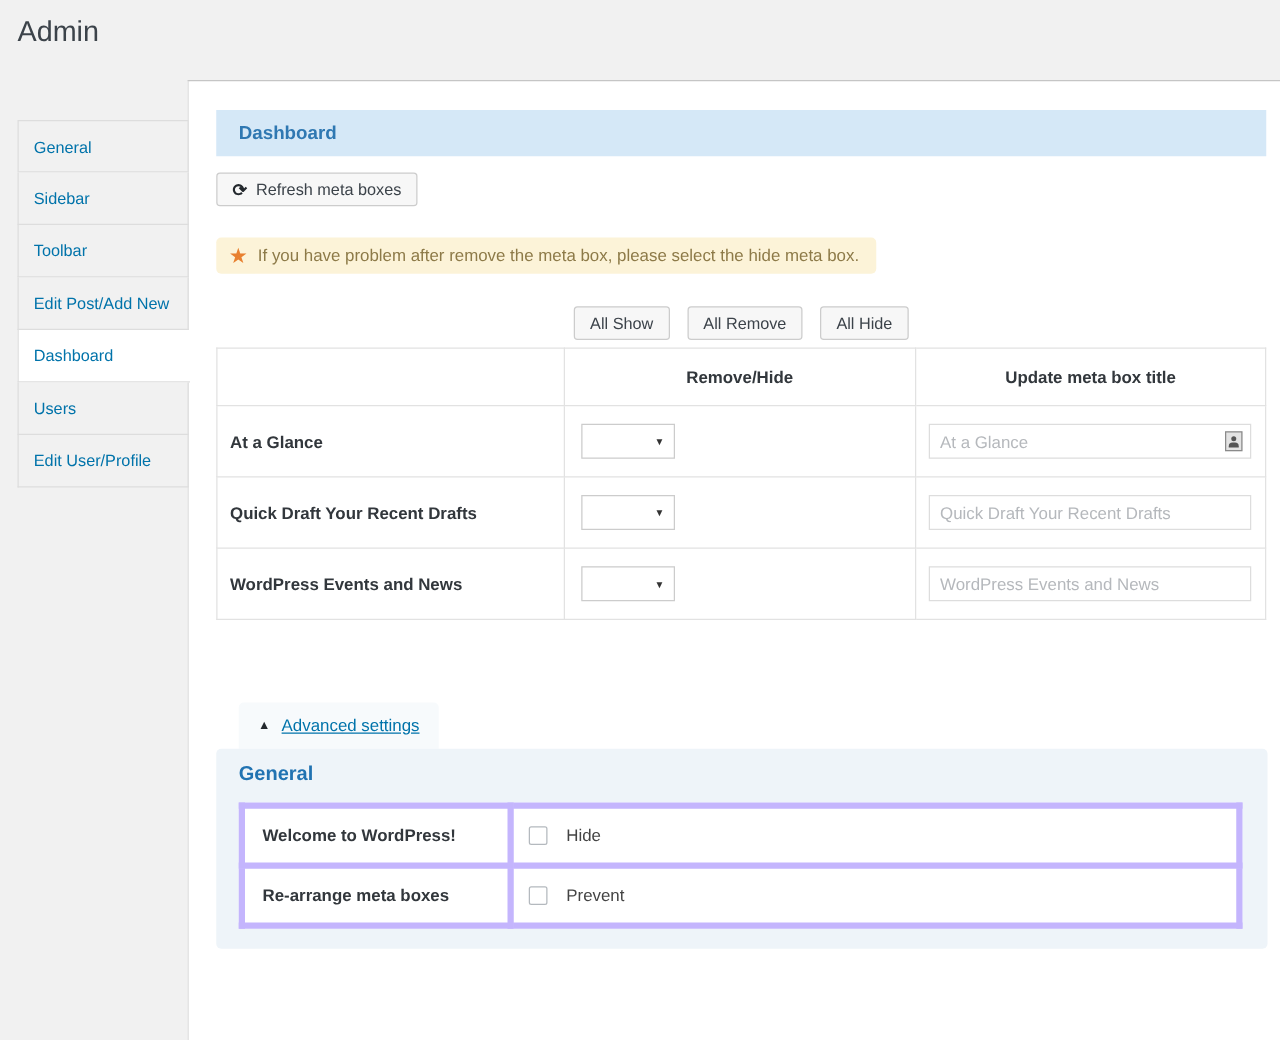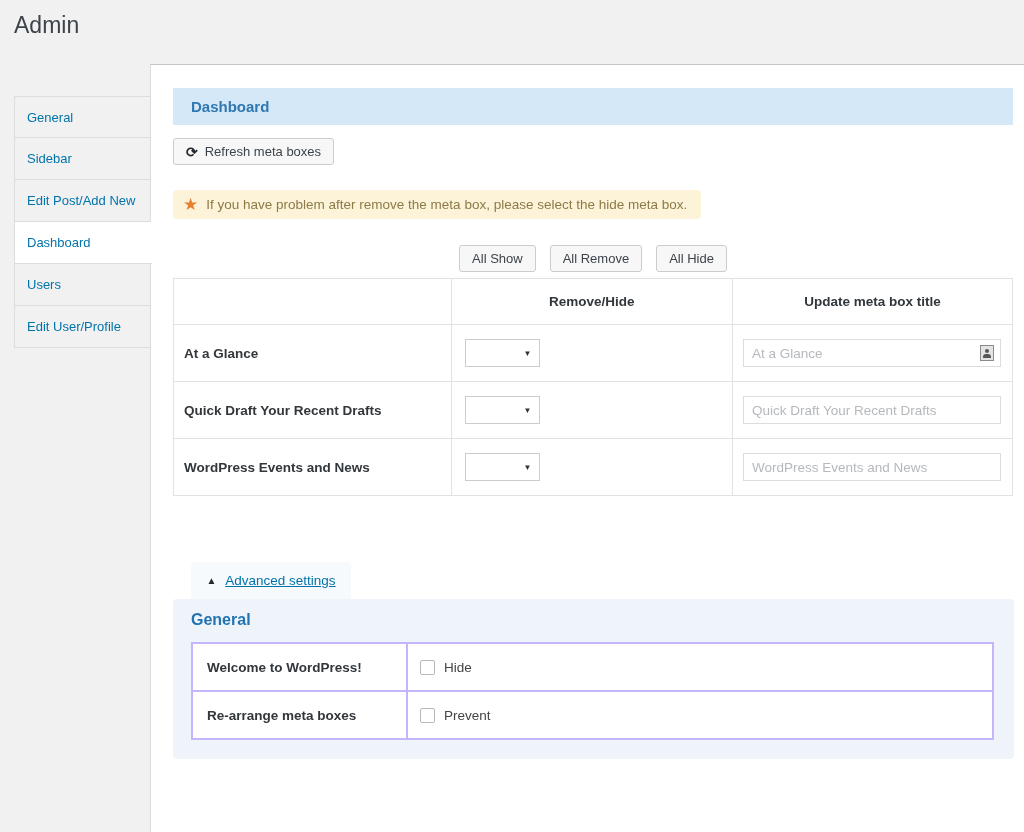--- a/index.html
+++ b/index.html
@@ -181,27 +181,27 @@
     margin:0;
     font-size:16px; font-weight:700; color:#2173b2;
   }
   table.adv-table {
     margin-top:13px;
     width:803px;
     border-collapse:collapse;
     background:#ffffff;
   }
   table.adv-table td {
-    border:2px solid #c4b5fd;
+    border:5px solid #c4b5fd;
     height:48px;
     font-size:13.5px;
   }
   td.adv-label { width:215px; font-weight:700; padding-left:14px; color:#32373c; }
   td.adv-option { padding-left:12px; }
-  .check-row { display:flex; align-items:center; gap:9px; color:#444; }
+  .check-row { display:flex; align-items:center; gap:15px; color:#444; }
   input.cb {
     appearance:none; -webkit-appearance:none;
     width:15px; height:15px;
     border:1px solid #b4b9be;
     border-radius:2px;
     background:#fff;
     margin:0;
     cursor:pointer;
   }
 </style>
@@ -329,20 +329,23 @@
 </div>
 
 <div class="sidebar">
   <div class="side-tab">
       <span>General</span>
     </div>
   <div class="side-tab">
       <span>Sidebar</span>
     </div>
   <div class="side-tab">
+      <span>Toolbar</span>
+    </div>
+  <div class="side-tab">
       <span>Edit Post/Add New</span>
     </div>
   <div class="side-tab active">
       <span>Dashboard</span>
     </div>
   <div class="side-tab">
       <span>Users</span>
     </div>
   <div class="side-tab">
       <span>Edit User/Profile</span>

